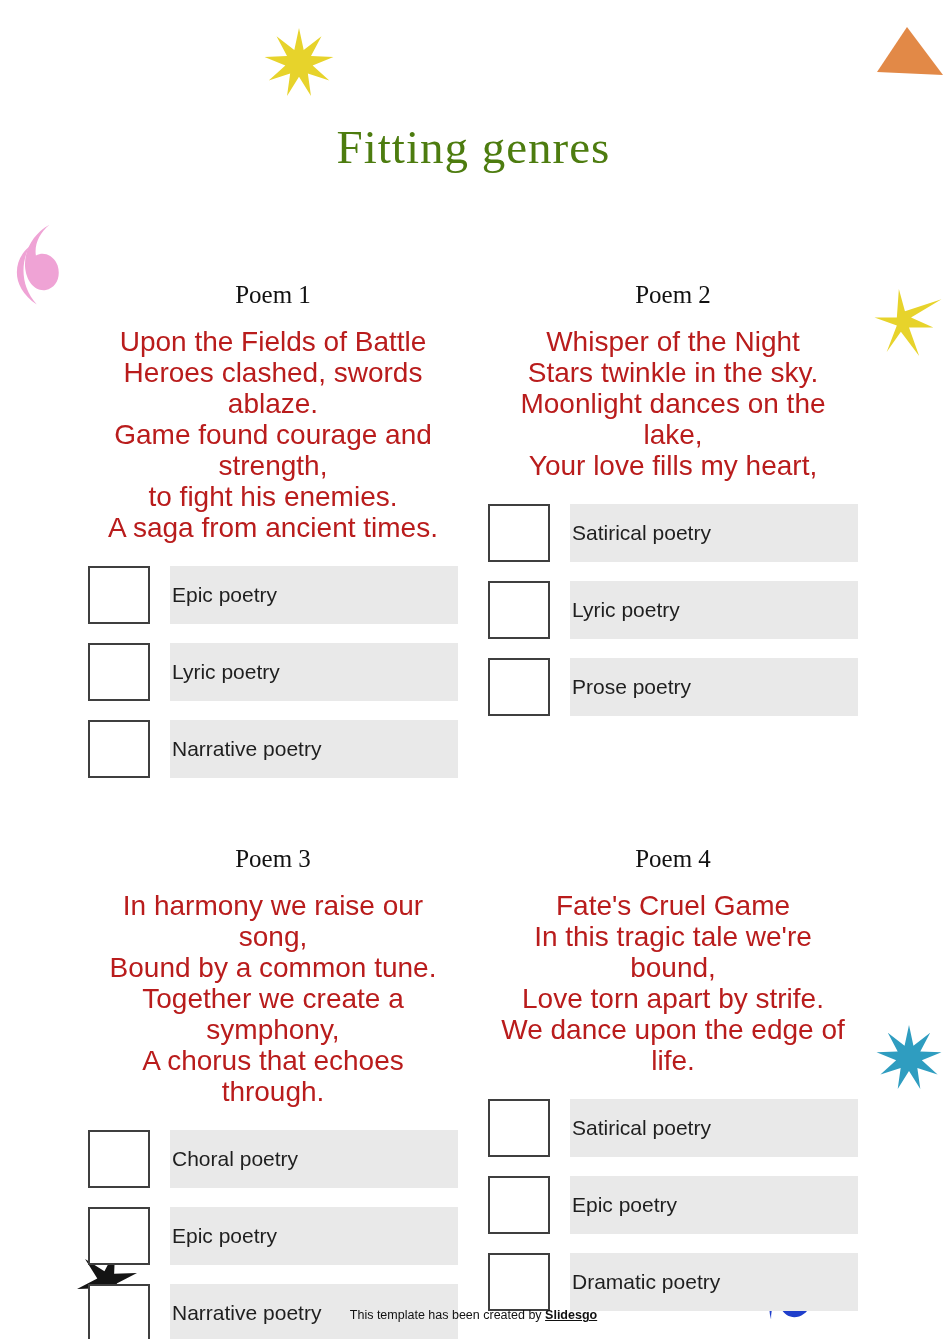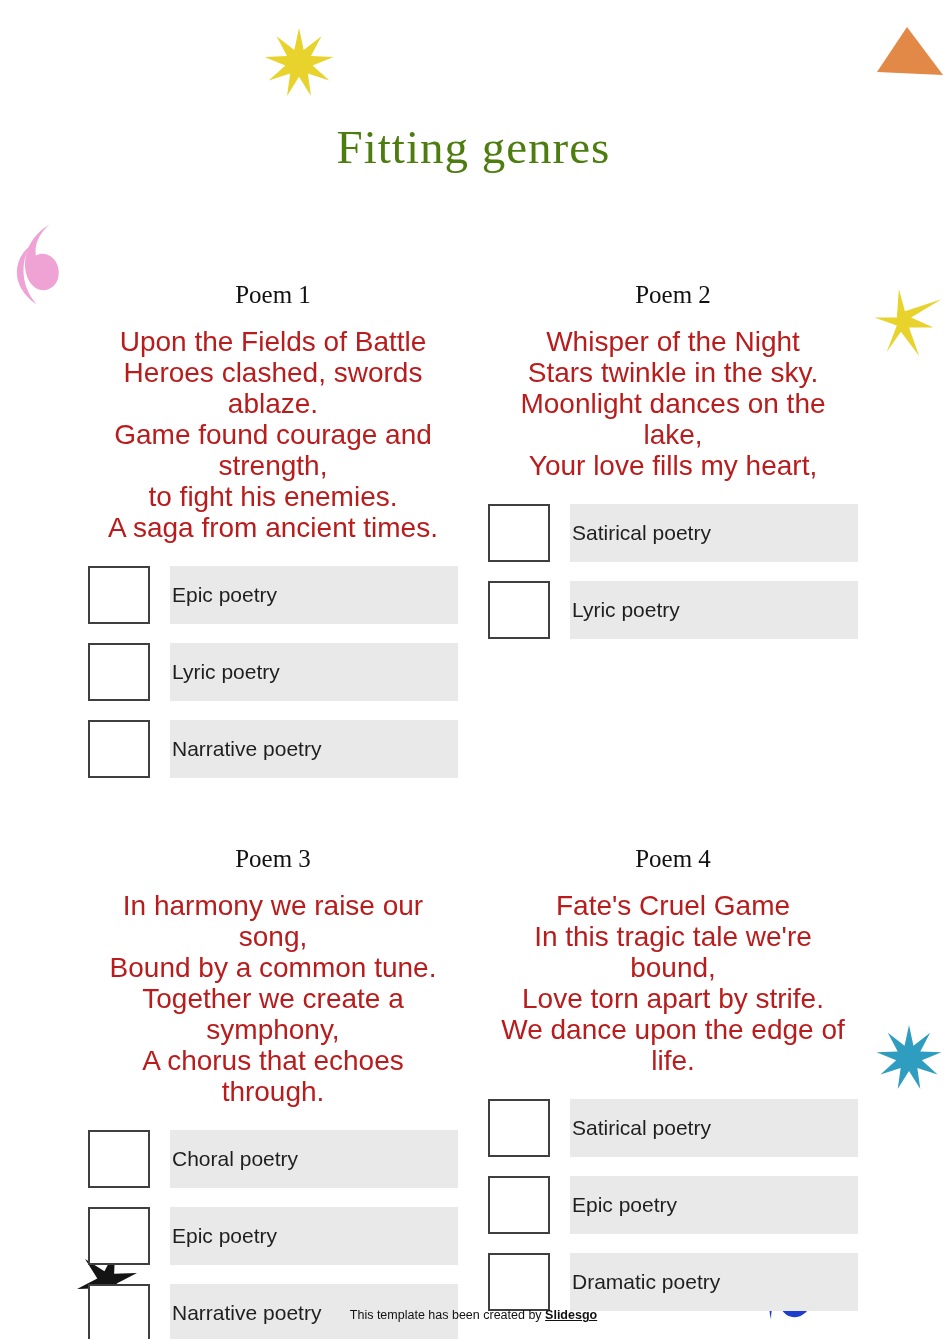--- a/index.html
+++ b/index.html
@@ -142,20 +142,24 @@
       </div>
       <div class="options">
         <div class="option-row">
           <span class="checkbox"></span>
           <span class="option-label">Satirical poetry</span>
         </div>
         <div class="option-row">
           <span class="checkbox"></span>
           <span class="option-label">Lyric poetry</span>
         </div>
+        <div class="option-row">
+          <span class="checkbox"></span>
+          <span class="option-label">Prose poetry</span>
+        </div>
       </div>
     </section>
 
     <section class="poem">
       <h2 class="poem-title">Poem 3</h2>
       <div class="poem-text">
         <div class="poem-line">In harmony we raise our song,</div>
         <div class="poem-line">Bound by a common tune.</div>
         <div class="poem-line">Together we create a symphony,</div>
         <div class="poem-line">A chorus that echoes through.</div>

